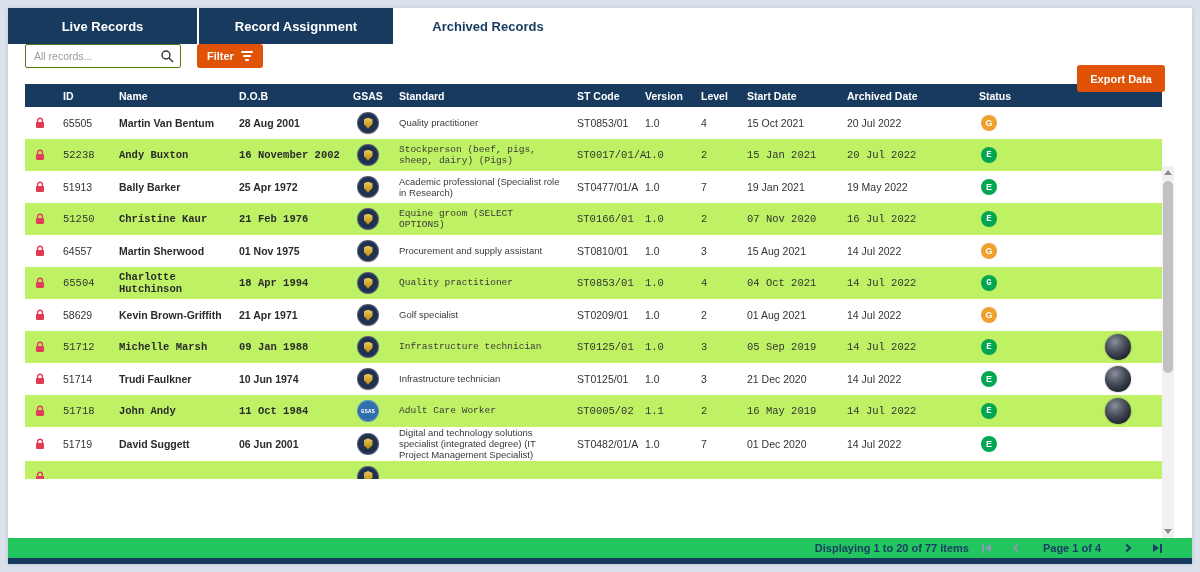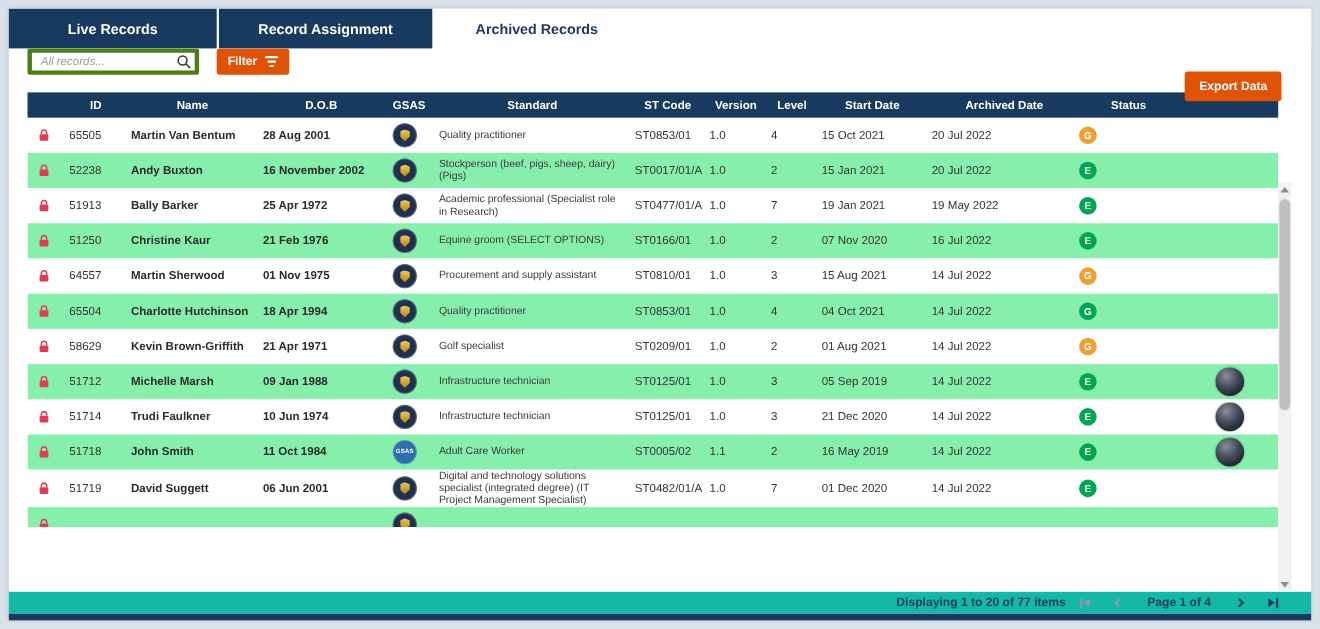--- a/index.html
+++ b/index.html
@@ -36,48 +36,48 @@
     font-family:"Liberation Sans", sans-serif;
     font-size:11px; font-weight:bold; padding:0 13px; cursor:pointer;
   }
   .search-label {
     margin:40px 0 6px 17px; font-size:11px; font-weight:bold; color:#25344a;
     line-height:13px;
   }
   .search-row { display:flex; gap:16px; margin-left:17px; height:24px; align-items:center; }
   .search-box { position:relative; width:156px; height:24px; }
   .search-box input {
-    width:100%; height:100%; border:4px solid #4d7c0f; border-radius:2px;
+    width:100%; height:100%; border:1px solid #4d7c0f; border-radius:2px;
     font-family:"Liberation Sans", sans-serif;
-    font-size:10.5px; color:#555; padding:0 26px 0 8px; outline:none;font-style:italic;
+    font-size:10.5px; color:#555; padding:0 26px 0 8px; outline:none;
   }
   .search-box input::placeholder { color:#9a9a9a; }
   .search-box svg { position:absolute; right:7px; top:5px; }
   .filter-btn {
     height:24px; background:#e05206; color:#fff; border:none; border-radius:3px;
     font-family:"Liberation Sans", sans-serif;
     font-size:11px; font-weight:bold; padding:0 10px; cursor:pointer;
     display:flex; align-items:center; gap:7px;
   }
   .filter-icon { display:flex; flex-direction:column; align-items:center; gap:2px; }
   .filter-icon i { display:block; height:2px; background:#fff; border-radius:1px; }
   .filter-icon i:nth-child(1){ width:12px; } .filter-icon i:nth-child(2){ width:8px; } .filter-icon i:nth-child(3){ width:4px; }
   
   .table-wrap { margin:16px 0 0 17px; width:1137px; }
   .grid {
     display:grid;
     grid-template-columns:30px 56px 120px 114px 46px 178px 68px 56px 46px 100px 140px 94px 1fr;
     align-items:center;
   }
   .thead { background:#173a5e; color:#fff; height:23px; font-size:10.5px; font-weight:bold; }
-  .thead .hcell { padding-left:8px; white-space:nowrap;text-align:center; }
+  .thead .hcell { padding-left:8px; white-space:nowrap; }
   .thead .hcell.h-lock, .thead .hcell.h-status, .thead .hcell.h-avatar { padding-left:0; }
   .tbody { height:372px; overflow:hidden; }
   .trow { min-height:32px; background:#ffffff; font-size:10.5px; color:#333; cursor:pointer; }
-  .trow.alt { background:#86efac; }
+  .trow.alt { background:#bef264;font-family:Liberation Mono, monospace; }
   .cell { padding-left:8px; }
   .cell-lock { padding-left:0; display:flex; justify-content:center; }
   .cell-name, .cell-dob { font-weight:bold; color:#2b2b2b; }
   .cell-standard { font-size:9.5px; line-height:1.18; padding-right:8px; color:#3a3a3a; }
   .cell-epao { padding-left:0; display:flex; justify-content:center; }
   .epao-circle {
     width:22px; height:22px; border-radius:50%; background:#20304f;
     display:flex; align-items:center; justify-content:center;
     box-shadow:inset 0 0 0 1px rgba(255,255,255,0.25);
   }
@@ -103,21 +103,21 @@
   .scrollbar {
     position:absolute; left:1154px; top:122px; width:12px; height:372px;
     background:#f1f1f1; display:flex; flex-direction:column; align-items:center;
   }
   .sb-arrow { width:0; height:0; margin:4px 0; }
   .sb-up { border-left:4px solid transparent; border-right:4px solid transparent; border-bottom:5px solid #8c8c8c; }
   .sb-down { border-left:4px solid transparent; border-right:4px solid transparent; border-top:5px solid #8c8c8c; margin-top:auto; }
   .sb-thumb { width:10px; height:192px; background:#c1c1c1; border-radius:5px; margin-top:2px; }
   
   .footer {
-    flex:0 0 20px; background:#14b8a6; display:flex; align-items:center;
+    flex:0 0 20px; background:#22c55e; display:flex; align-items:center;
     justify-content:flex-end; padding-right:30px; gap:13px;
     font-size:11px; font-weight:bold; color:#1b3f63;
   }
   .pg-icons { display:flex; align-items:center; gap:23px; }
   .pg-btn { display:inline-flex; align-items:center; gap:1px; cursor:pointer; }
   .tri { width:0; height:0; }
   .tri-left  { border-top:4px solid transparent; border-bottom:4px solid transparent; border-right:6px solid #1b3f63; }
   .tri-right { border-top:4px solid transparent; border-bottom:4px solid transparent; border-left:6px solid #1b3f63; }
   .bar { width:2px; height:9px; background:#1b3f63; }
   .chev { width:6px; height:6px; border-left:2px solid #1b3f63; border-bottom:2px solid #1b3f63; }
@@ -404,21 +404,21 @@
             </div>
           </div>
           <div class="trow grid alt">
             <div class="cell cell-lock">
               <svg width="10" height="12" viewBox="0 0 10 12">
                 <path d="M2.6 5V3.6a2.4 2.4 0 0 1 4.8 0V5" fill="none" stroke="#e23b55" stroke-width="1.4"></path>
                 <rect x="1" y="5" width="8" height="6" rx="1" fill="#e23b55"></rect>
               </svg>
             </div>
             <div class="cell cell-id">51718</div>
-            <div class="cell cell-name">John Smith</div>
+            <div class="cell cell-name">John Andy</div>
             <div class="cell cell-dob">11 Oct 1984</div>
             <div class="cell cell-epao">
               <span class="epao-circle gsas">
                 <span class="epao-text">GSAS</span>
               </span>
             </div>
             <div class="cell cell-standard">Adult Care Worker</div>
             <div class="cell cell-stcode">ST0005/02</div>
             <div class="cell cell-version">1.1</div>
             <div class="cell cell-level">2</div>

